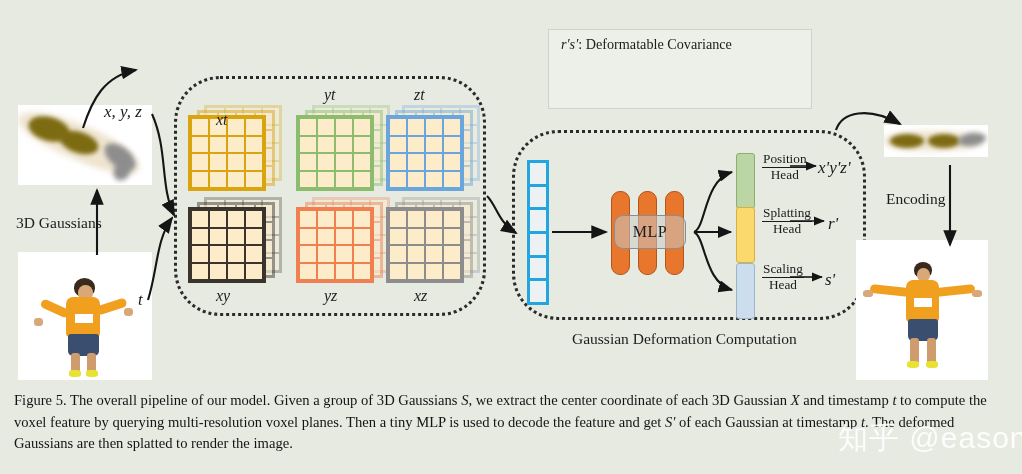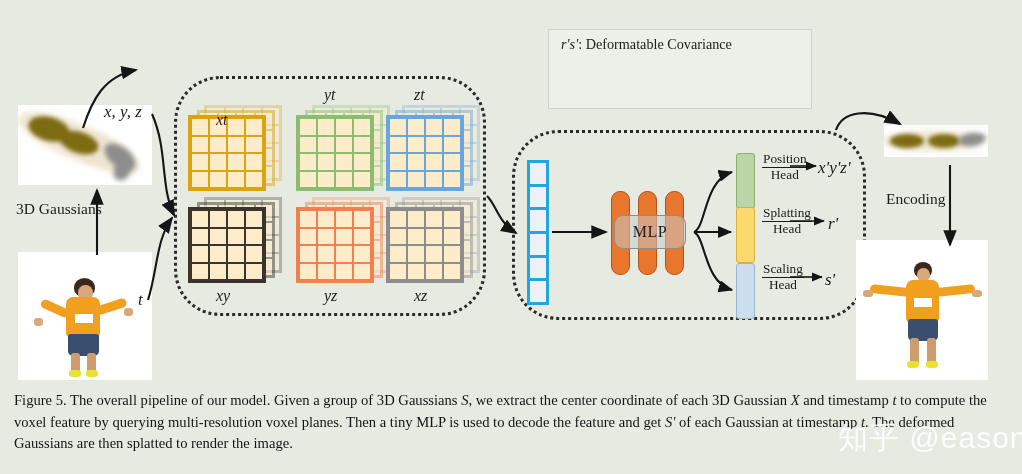--- a/index.html
+++ b/index.html
@@ -112,21 +112,21 @@
            font-family:"Liberation Serif", serif;white-space:nowrap;}
   #out-pos{left:818px;top:158px;}
   #out-rot{left:828px;top:214px;}
   #out-sca{left:825px;top:270px;}
 
   
   .annot{position:absolute;font-size:16px;color:#1b1b1b;white-space:nowrap;
          font-family:"Liberation Serif", serif;}
   #ann-xyz{left:104px;top:102px;font-style:italic;font-size:17px;}
   #ann-t{left:138px;top:290px;font-style:italic;font-size:17px;}
-  #ann-3dg{left:16px;top:200px;font-size:15.5px;}
+  #ann-3dg{left:16px;top:214px;font-size:15.5px;}
   #ann-splat{left:886px;top:190px;font-size:15.5px;}
 
   
   #caption{position:absolute;left:14px;top:390px;width:996px;
            font-size:14.6px;line-height:21.5px;color:#141414;text-align:left;
            font-family:"Liberation Serif", serif;}
   #caption .it{font-style:italic;}
   .cal{font-style:italic;font-family:"Liberation Serif", serif;}
 
   
@@ -516,20 +516,21 @@
           <i style="border: 1.8px solid rgb(141, 141, 141); background: rgb(252, 236, 202);"></i>
           <i style="border: 1.8px solid rgb(141, 141, 141); background: rgb(252, 236, 202);"></i>
           <i style="border: 1.8px solid rgb(141, 141, 141); background: rgb(252, 236, 202);"></i>
           <i style="border: 1.8px solid rgb(141, 141, 141); background: rgb(252, 236, 202);"></i>
         </div>
       </div>
       <div class="plane-title" style="left: 414px; top: 287px;">xz</div>
     </div>
 
   <div class="dotbox" id="deform-box"></div>
+  <div class="section-label" id="deform-label">Gaussian Deformation Computation</div>
 
   <div id="featvec">
     <i></i>
     <i></i>
     <i></i>
     <i></i>
     <i></i>
     <i></i>
   </div>
 

